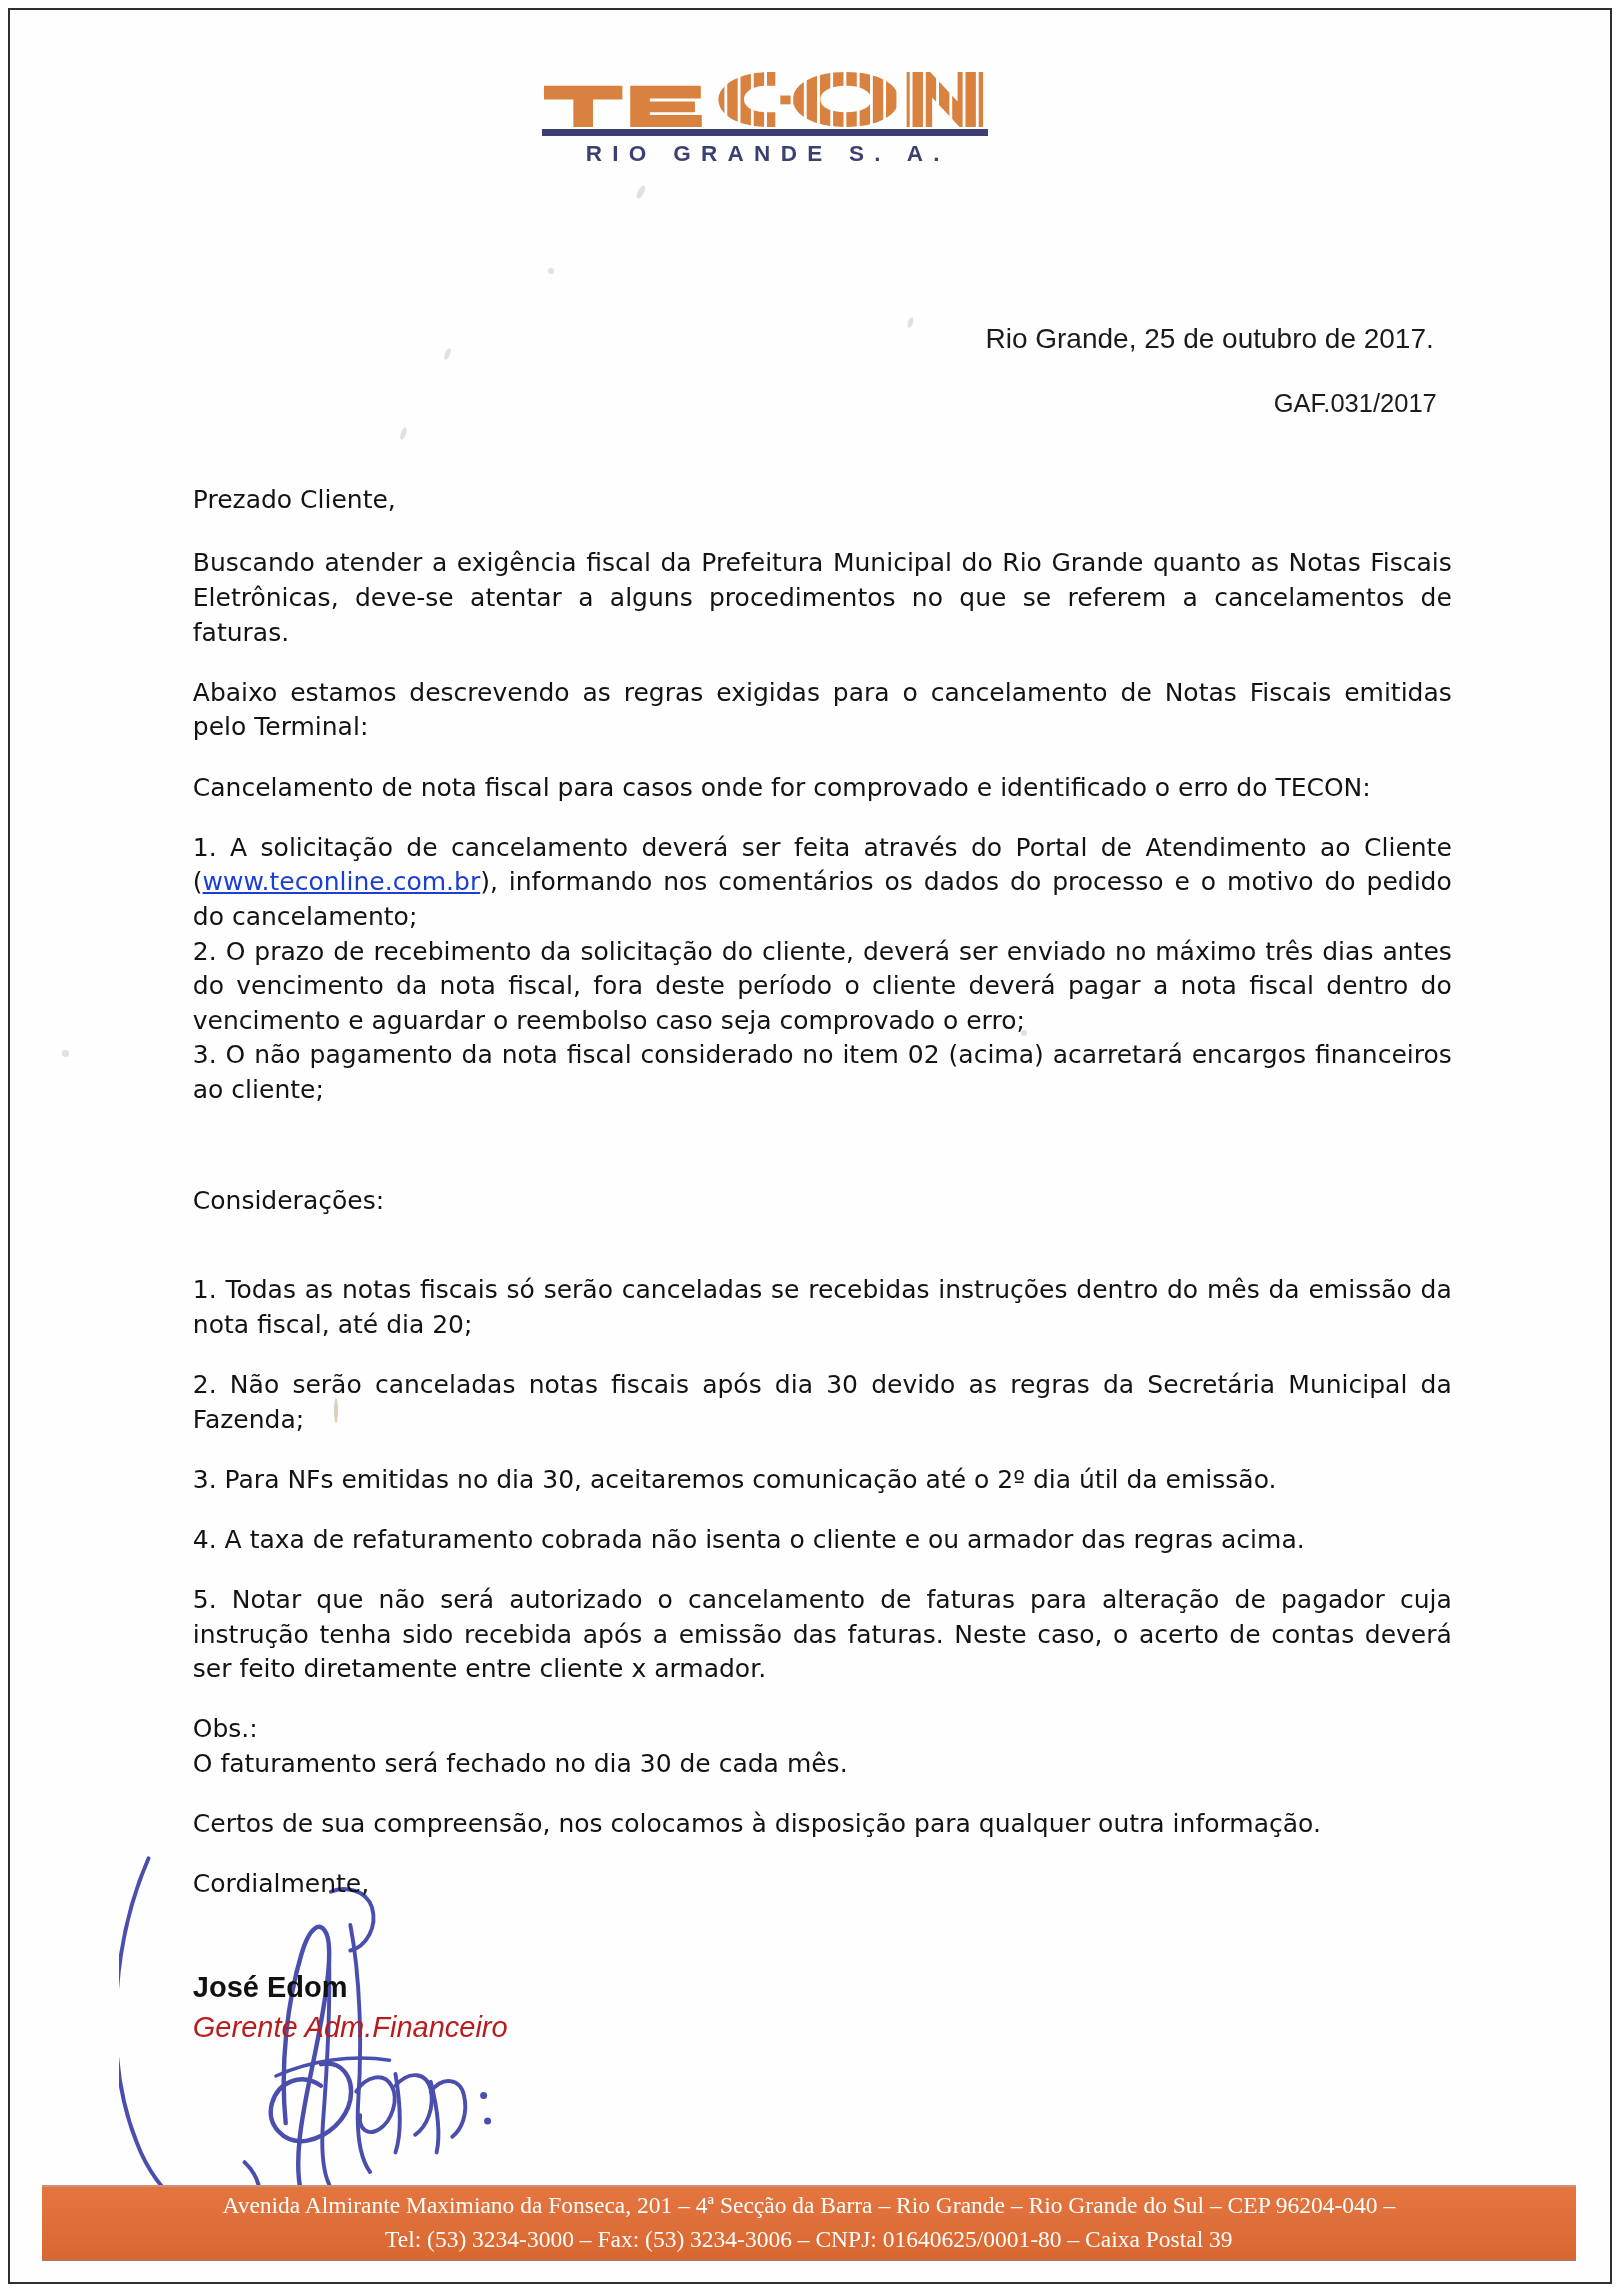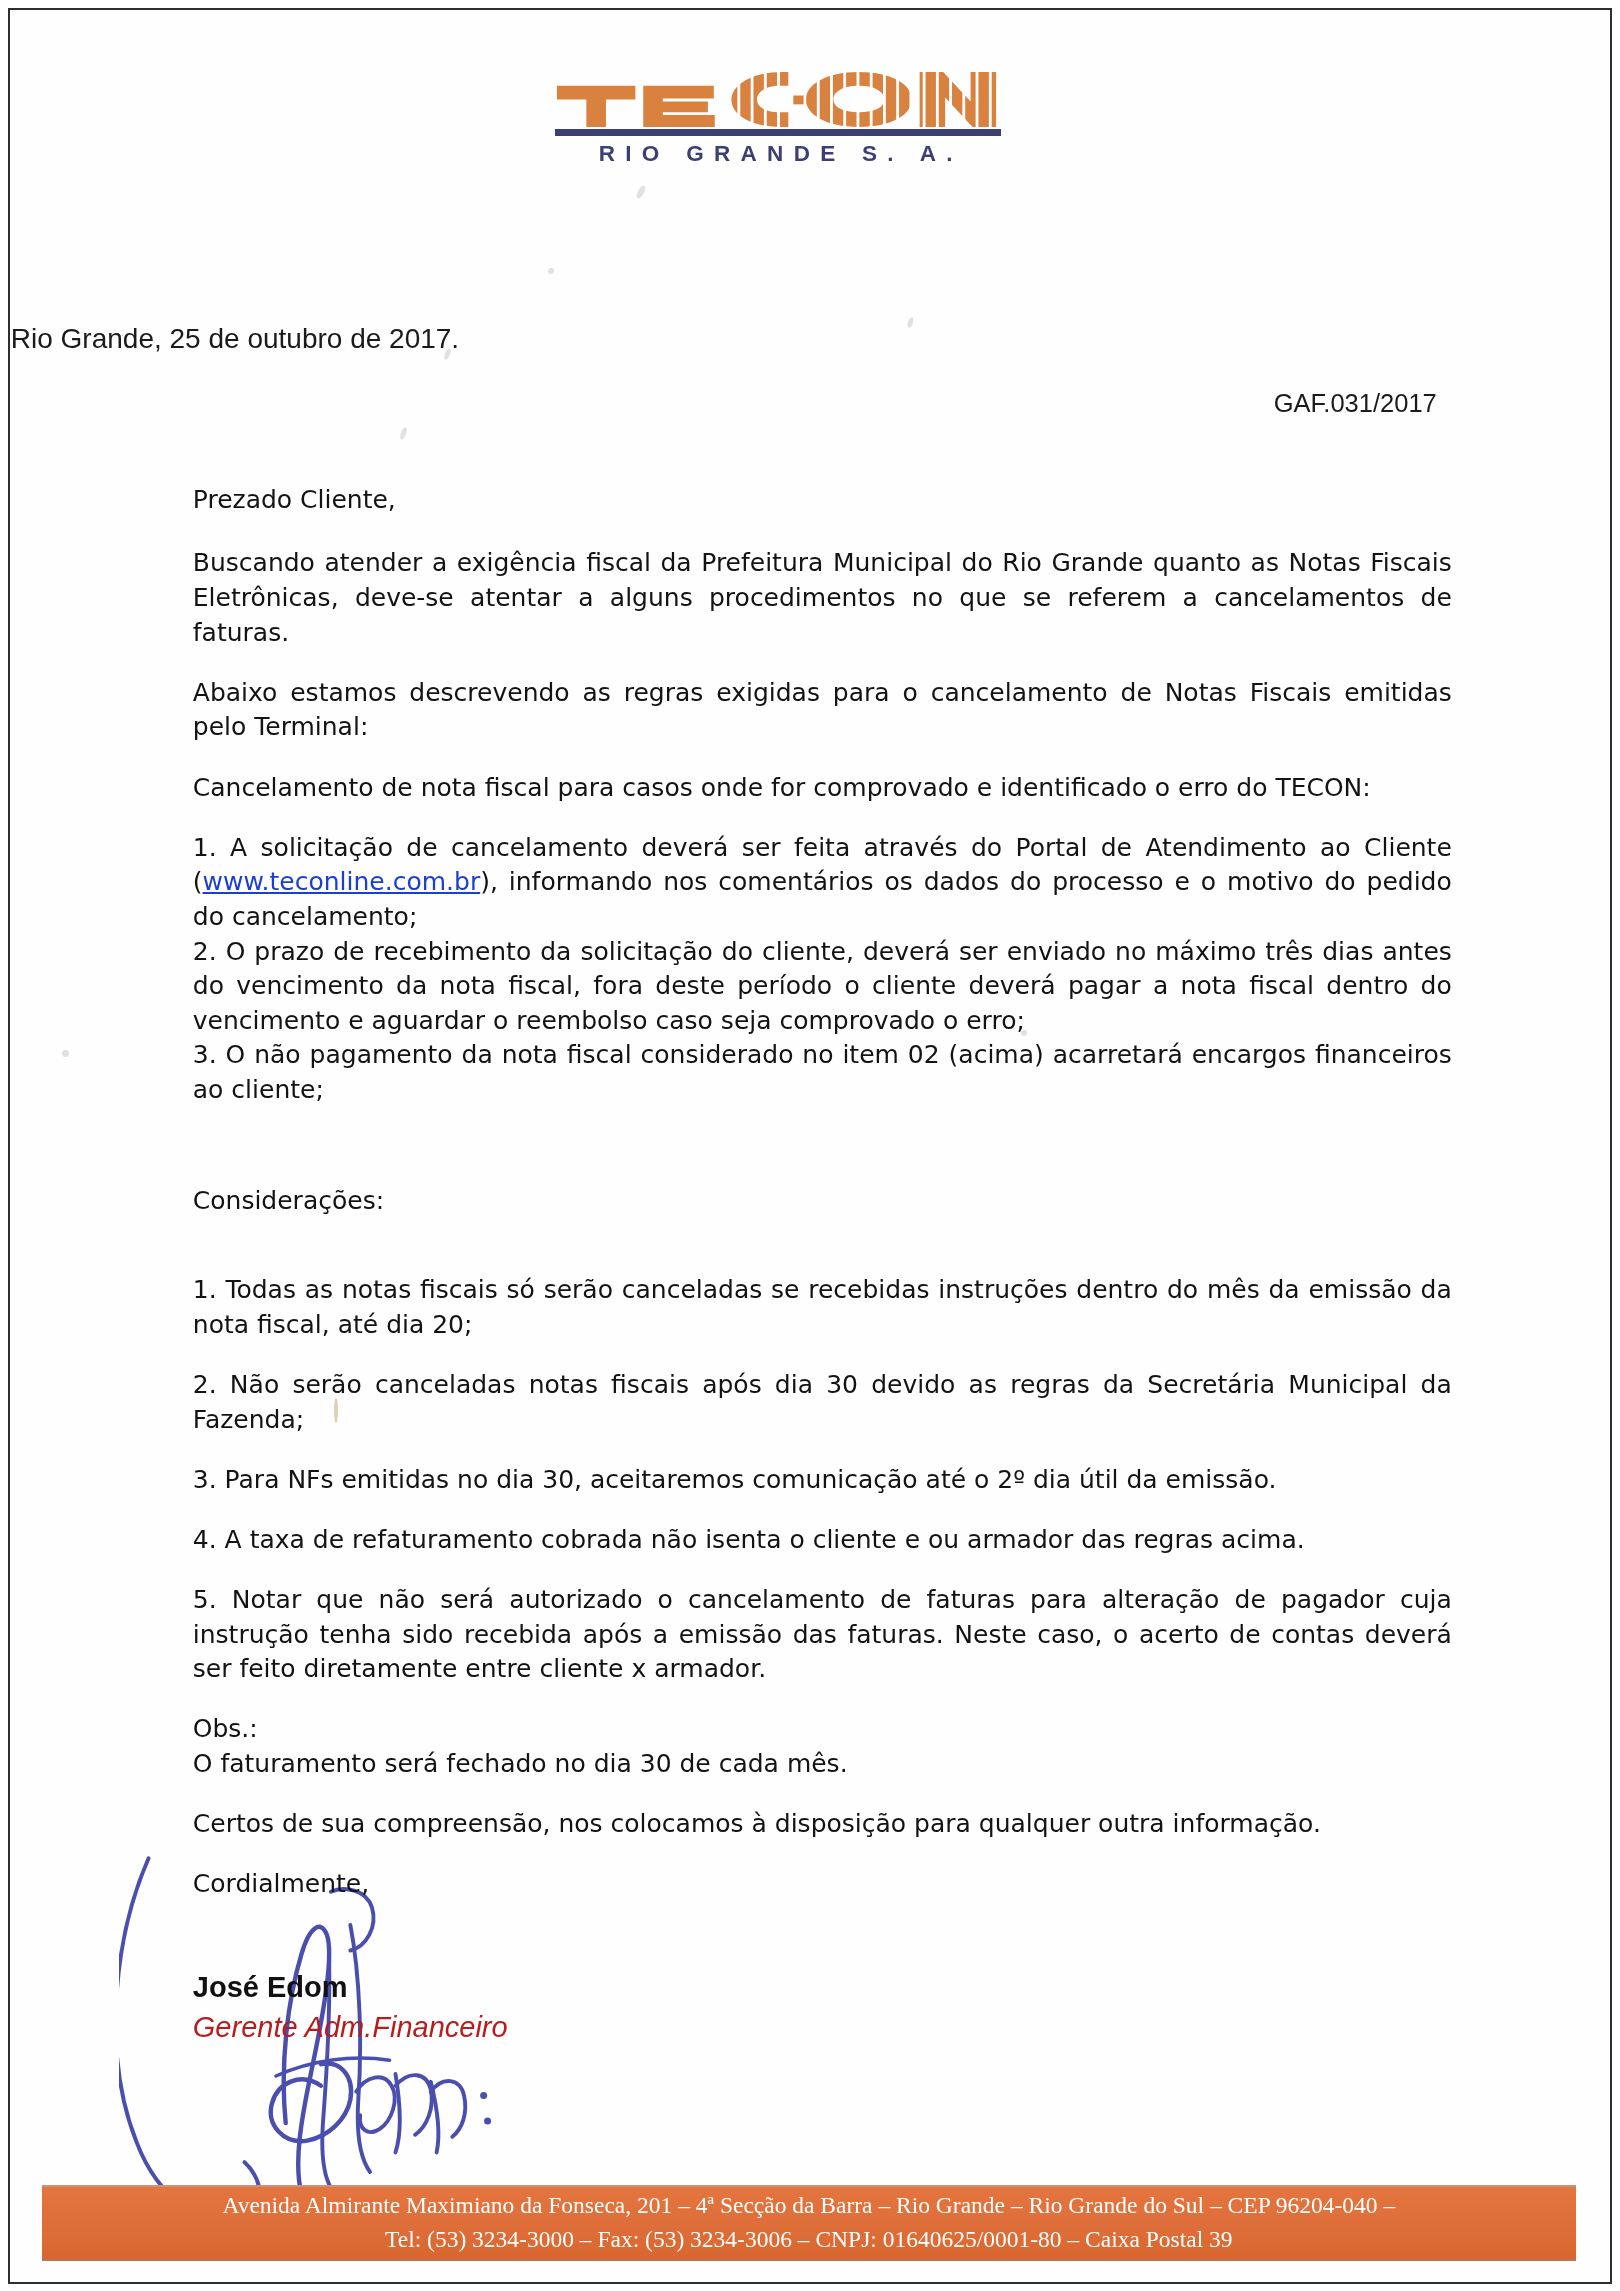--- a/index.html
+++ b/index.html
@@ -31,21 +31,21 @@
     position: absolute;
     left: 10.8px; top: 10.8px;
     width: 1599px; height: 2270px;
     background: #fefefe;
     overflow: hidden;
   }
 
   
   .logo-block {
     position: absolute;
-    left: 544px; top: 55px;
+    left: 531px; top: 55px;
     width: 461px;
   }
   .logo-word {
     position: relative;
     height: 61px;
     width: 446px;
   }
   .logo-svg { display: block; }
 
   .logo-rule {
@@ -64,21 +64,21 @@
     text-align: center;
     width: 446px;
     padding-left: 5.9px;
   }
 
   
   .datum {
     position: absolute;
     left: 0; top: 312px;
     width: 1423px;
-    text-align: left;
+    text-align: right;
     font-family: "Liberation Sans", sans-serif;
     font-size: 28px;
     color: #1b1b1b;
   }
   .refnum {
     position: absolute;
     left: 3px; top: 378px;
     width: 1423px;
     text-align: right;
     font-family: "Liberation Sans", sans-serif;

